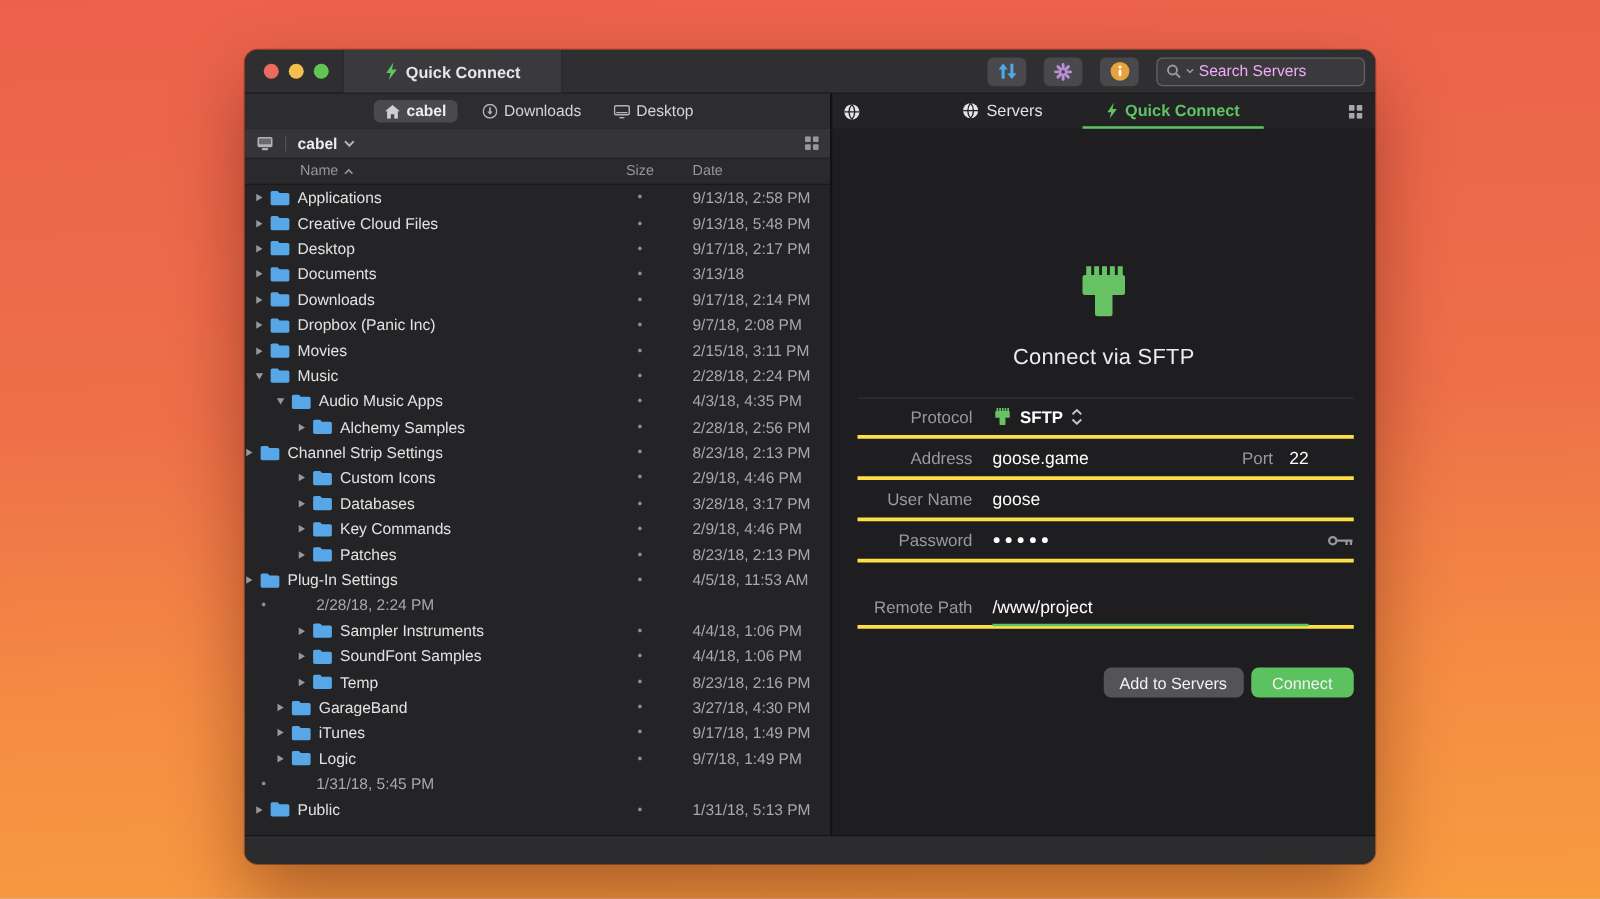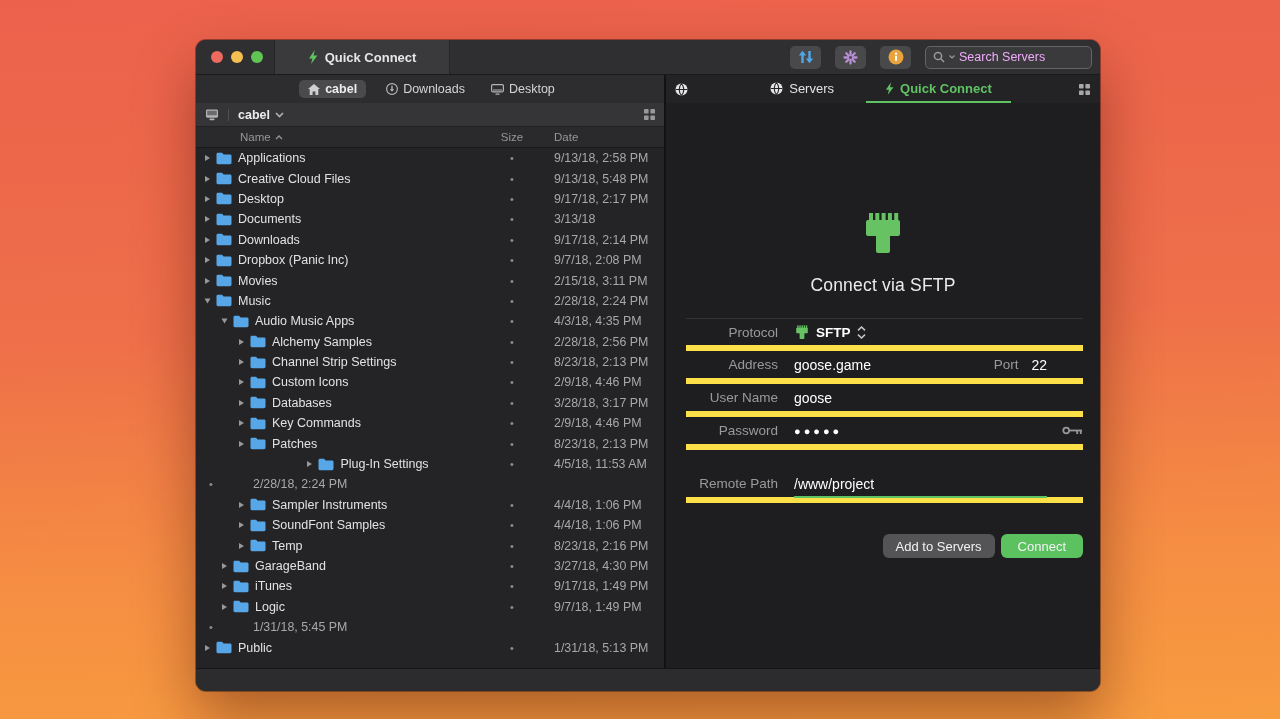--- a/index.html
+++ b/index.html
@@ -58,21 +58,21 @@
   .folder{ width:16px; height:13px; flex:none; margin:0 6px 0 5px; fill:#57a7e8; }
   .fname{ white-space:nowrap; overflow:hidden; }
   .size-cell{ width:30px; text-align:center; flex:none; color:#8e8e90; font-size:11px; }
   .date-cell{ width:137px; padding-left:27px; flex:none; color:#a8a8aa; font-size:12.4px; white-space:nowrap; }
   .footer{ height:23px; flex:none; background:#2c2c2e; border-top:1px solid #151517; }
   
   .rightpane{ flex:1; background:#1e1e20; display:flex; flex-direction:column; align-items:center; }
   .hero-icon{ margin-top:109px; }
   .hero-title{ margin-top:19px; color:#ececee; font-size:17.5px; letter-spacing:.2px; }
   .form{ width:100%; padding:0 17px 0 20px; margin-top:22px; }
-  .frm-row{ height:33px; display:flex; align-items:center; border-bottom:6px solid #fde047; position:relative; }
+  .frm-row{ height:33px; display:flex; align-items:center; border-bottom:3px solid #fde047; position:relative; }
   .frm-row.first{ border-top:1px solid #333335; }
   .frm-label{ width:92px; flex:none; text-align:right; color:#9a9a9c; font-size:13.5px; margin-right:16px; }
   .frm-value{ color:#ffffff; font-size:14px; }
   .popup{ display:flex; align-items:center; gap:6px; }
   .popup .frm-value{ font-weight:bold; font-size:13.5px; }
   .port-group{ margin-left:auto; display:flex; align-items:center; gap:13px; padding-right:36px; }
   .port-label{ color:#9a9a9c; font-size:13.5px; }
   .pw-dots{ font-size:11px; letter-spacing:3px; color:#fff; }
   .key-wrap{ margin-left:auto; display:flex; align-items:center; }
   .frm-row.remote{ margin-top:20px; border-top:none; }
@@ -343,21 +343,21 @@
       <span class="tri"></span>
       <svg class="folder" viewBox="0 0 16 13">
         <path d="M0.5 2.1 C0.5 1.3 1.1 0.7 1.9 0.7 h4.2 l1.5 1.7 h6.5 c0.8 0 1.4 0.6 1.4 1.4 v7 c0 0.8 -0.6 1.4 -1.4 1.4 H1.9 c-0.8 0 -1.4 -0.6 -1.4 -1.4 z"></path>
       </svg>
       <span class="fname">Alchemy Samples</span>
     </div>
     <span class="size-cell">•</span>
     <span class="date-cell">2/28/18, 2:56 PM</span>
   </div>
           <div class="frow">
-    <div class="name-cell" style="padding-left: 42px;">
+    <div class="name-cell" style="">
       <span class="tri"></span>
       <svg class="folder" viewBox="0 0 16 13">
         <path d="M0.5 2.1 C0.5 1.3 1.1 0.7 1.9 0.7 h4.2 l1.5 1.7 h6.5 c0.8 0 1.4 0.6 1.4 1.4 v7 c0 0.8 -0.6 1.4 -1.4 1.4 H1.9 c-0.8 0 -1.4 -0.6 -1.4 -1.4 z"></path>
       </svg>
       <span class="fname">Channel Strip Settings</span>
     </div>
     <span class="size-cell">•</span>
     <span class="date-cell">8/23/18, 2:13 PM</span>
   </div>
           <div class="frow">
@@ -398,21 +398,21 @@
       <span class="tri"></span>
       <svg class="folder" viewBox="0 0 16 13">
         <path d="M0.5 2.1 C0.5 1.3 1.1 0.7 1.9 0.7 h4.2 l1.5 1.7 h6.5 c0.8 0 1.4 0.6 1.4 1.4 v7 c0 0.8 -0.6 1.4 -1.4 1.4 H1.9 c-0.8 0 -1.4 -0.6 -1.4 -1.4 z"></path>
       </svg>
       <span class="fname">Patches</span>
     </div>
     <span class="size-cell">•</span>
     <span class="date-cell">8/23/18, 2:13 PM</span>
   </div>
           <div class="frow">
-    <div class="name-cell" style="padding-left: 42px; justify-content: center;">
+    <div class="name-cell" style="">
       <span class="tri"></span>
       <svg class="folder" viewBox="0 0 16 13">
         <path d="M0.5 2.1 C0.5 1.3 1.1 0.7 1.9 0.7 h4.2 l1.5 1.7 h6.5 c0.8 0 1.4 0.6 1.4 1.4 v7 c0 0.8 -0.6 1.4 -1.4 1.4 H1.9 c-0.8 0 -1.4 -0.6 -1.4 -1.4 z"></path>
       </svg>
       <span class="fname">Plug-In Settings</span>
     </div>
     <span class="size-cell">•</span>
     <span class="date-cell">4/5/18, 11:53 AM</span>
   </div>
           <div class="frow">

